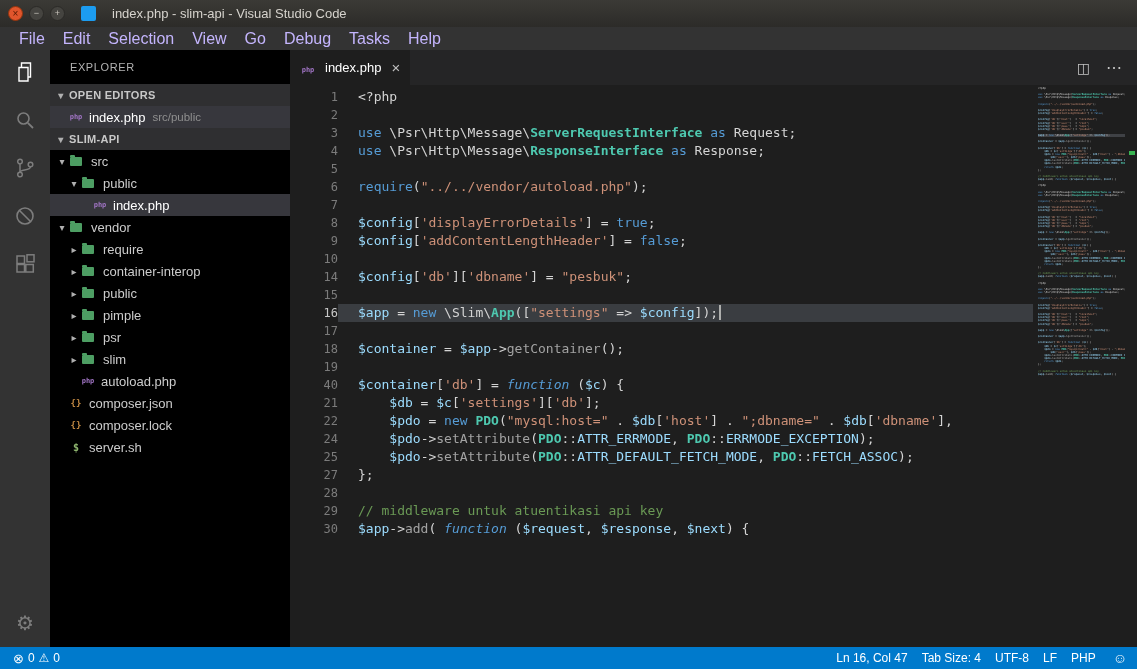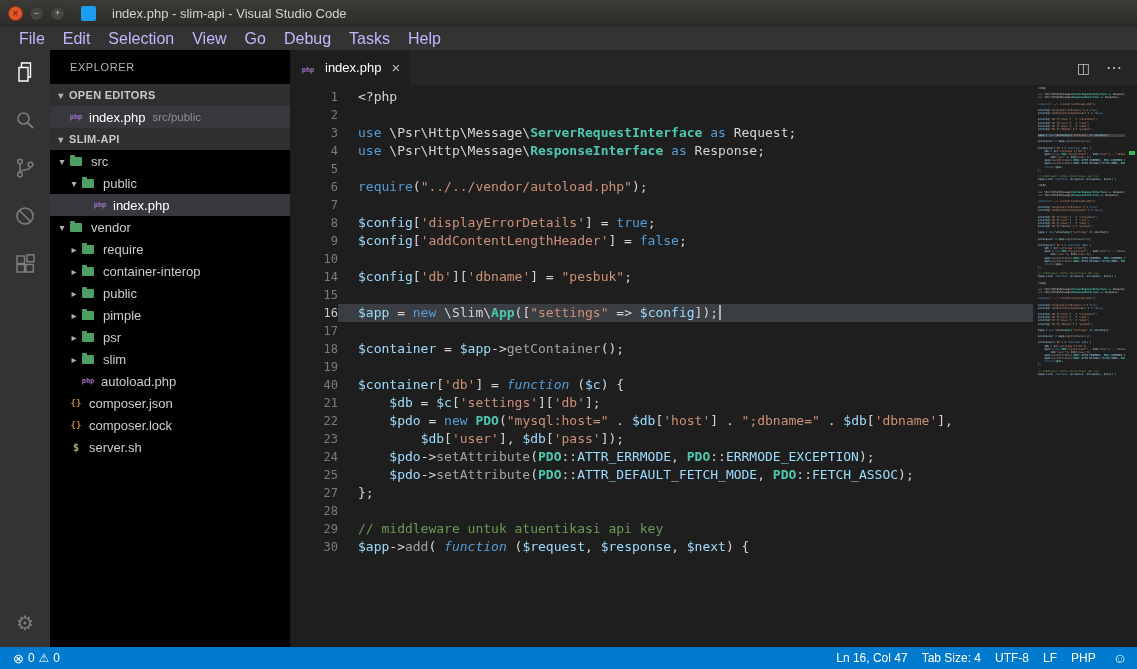--- a/index.html
+++ b/index.html
@@ -302,21 +302,20 @@
             <div class="line"><span class="ln">10</span><span class="lc"></span></div>
             <div class="line"><span class="ln">14</span><span class="lc"><span class="tk-v">$config</span><span class="tk-d">[</span><span class="tk-s">'db'</span><span class="tk-d">][</span><span class="tk-s">'dbname'</span><span class="tk-d">] = </span><span class="tk-s">"pesbuk"</span><span class="tk-d">;</span></span></div>
             <div class="line"><span class="ln">15</span><span class="lc"></span></div>
             <div class="line cur"><span class="ln">16</span><span class="lc"><span class="tk-v">$app</span><span class="tk-d"> = </span><span class="tk-k">new</span><span class="tk-d"> \Slim\</span><span class="tk-c">App</span><span class="tk-d">([</span><span class="tk-s">"settings"</span><span class="tk-d"> =&gt; </span><span class="tk-v">$config</span><span class="tk-d">]);</span><span class="cursor"></span></span></div>
             <div class="line"><span class="ln">17</span><span class="lc"></span></div>
             <div class="line"><span class="ln">18</span><span class="lc"><span class="tk-v">$container</span><span class="tk-d"> = </span><span class="tk-v">$app</span><span class="tk-d">-&gt;</span><span class="tk-f">getContainer</span><span class="tk-d">();</span></span></div>
             <div class="line"><span class="ln">19</span><span class="lc"></span></div>
             <div class="line"><span class="ln">40</span><span class="lc"><span class="tk-v">$container</span><span class="tk-d">[</span><span class="tk-s">'db'</span><span class="tk-d">] = </span><span class="tk-ki">function</span><span class="tk-d"> (</span><span class="tk-v">$c</span><span class="tk-d">) {</span></span></div>
             <div class="line"><span class="ln">21</span><span class="lc"><span class="tk-d">    </span><span class="tk-v">$db</span><span class="tk-d"> = </span><span class="tk-v">$c</span><span class="tk-d">[</span><span class="tk-s">'settings'</span><span class="tk-d">][</span><span class="tk-s">'db'</span><span class="tk-d">];</span></span></div>
             <div class="line"><span class="ln">22</span><span class="lc"><span class="tk-d">    </span><span class="tk-v">$pdo</span><span class="tk-d"> = </span><span class="tk-k">new</span><span class="tk-d"> </span><span class="tk-c">PDO</span><span class="tk-d">(</span><span class="tk-s">"mysql:host="</span><span class="tk-d"> . </span><span class="tk-v">$db</span><span class="tk-d">[</span><span class="tk-s">'host'</span><span class="tk-d">] . </span><span class="tk-s">";dbname="</span><span class="tk-d"> . </span><span class="tk-v">$db</span><span class="tk-d">[</span><span class="tk-s">'dbname'</span><span class="tk-d">],</span></span></div>
-            <div class="line"><span class="ln">23</span><span class="lc"><span class="tk-d">        </span><span class="tk-v">$db</span><span class="tk-d">[</span><span class="tk-s">'user'</span><span class="tk-d">], </span><span class="tk-v">$db</span><span class="tk-d">[</span><span class="tk-s">'pass'</span><span class="tk-d">]);</span></span></div>
             <div class="line"><span class="ln">24</span><span class="lc"><span class="tk-d">    </span><span class="tk-v">$pdo</span><span class="tk-d">-&gt;</span><span class="tk-f">setAttribute</span><span class="tk-d">(</span><span class="tk-c">PDO</span><span class="tk-d">::</span><span class="tk-co">ATTR_ERRMODE</span><span class="tk-d">, </span><span class="tk-c">PDO</span><span class="tk-d">::</span><span class="tk-co">ERRMODE_EXCEPTION</span><span class="tk-d">);</span></span></div>
             <div class="line"><span class="ln">25</span><span class="lc"><span class="tk-d">    </span><span class="tk-v">$pdo</span><span class="tk-d">-&gt;</span><span class="tk-f">setAttribute</span><span class="tk-d">(</span><span class="tk-c">PDO</span><span class="tk-d">::</span><span class="tk-co">ATTR_DEFAULT_FETCH_MODE</span><span class="tk-d">, </span><span class="tk-c">PDO</span><span class="tk-d">::</span><span class="tk-co">FETCH_ASSOC</span><span class="tk-d">);</span></span></div>
             <div class="line"><span class="ln">27</span><span class="lc"><span class="tk-d">};</span></span></div>
             <div class="line"><span class="ln">28</span><span class="lc"></span></div>
             <div class="line"><span class="ln">29</span><span class="lc"><span class="tk-cm">// middleware untuk atuentikasi api key</span></span></div>
             <div class="line"><span class="ln">30</span><span class="lc"><span class="tk-v">$app</span><span class="tk-d">-&gt;</span><span class="tk-f">add</span><span class="tk-d">( </span><span class="tk-ki">function</span><span class="tk-d"> (</span><span class="tk-v">$request</span><span class="tk-d">, </span><span class="tk-v">$response</span><span class="tk-d">, </span><span class="tk-v">$next</span><span class="tk-d">) {</span></span></div>
           </div>
         <div class="minimap">
           <div id="minimap-lines">
               <div>

